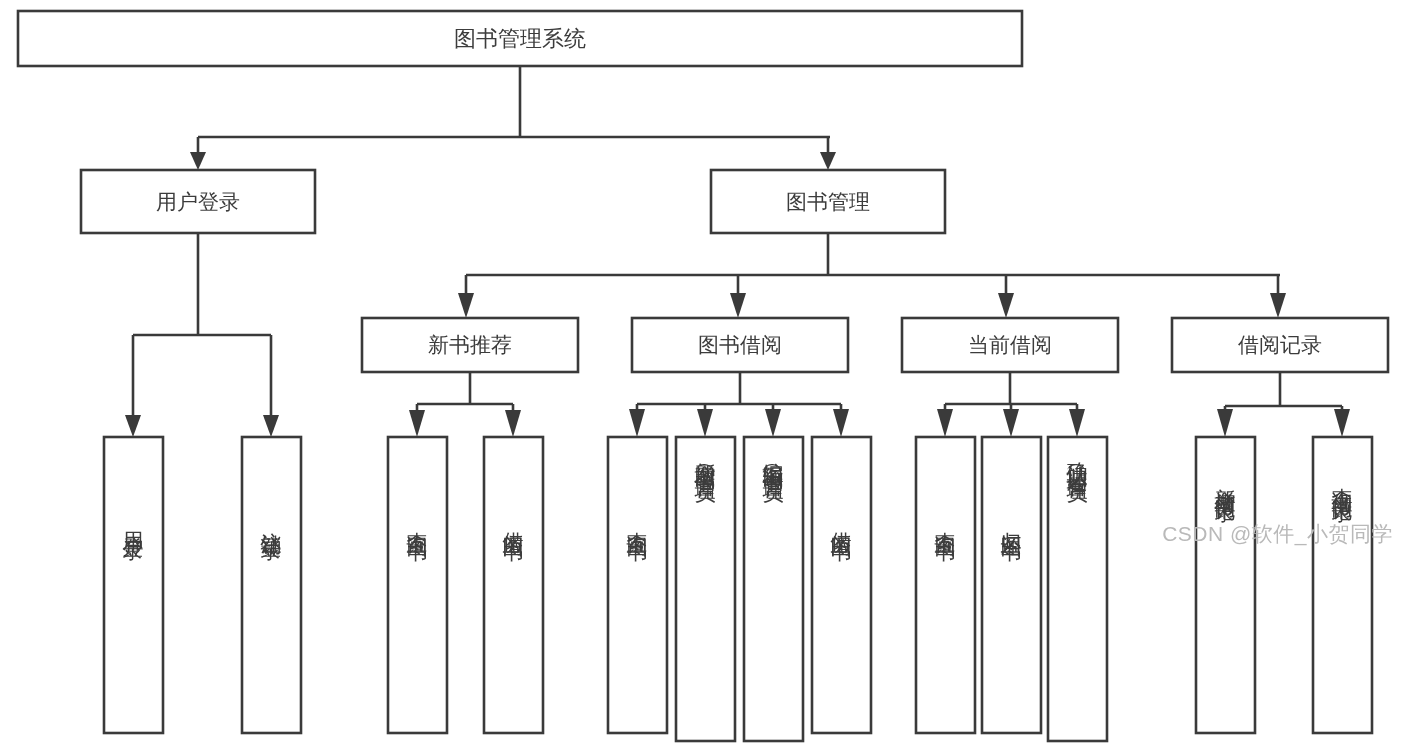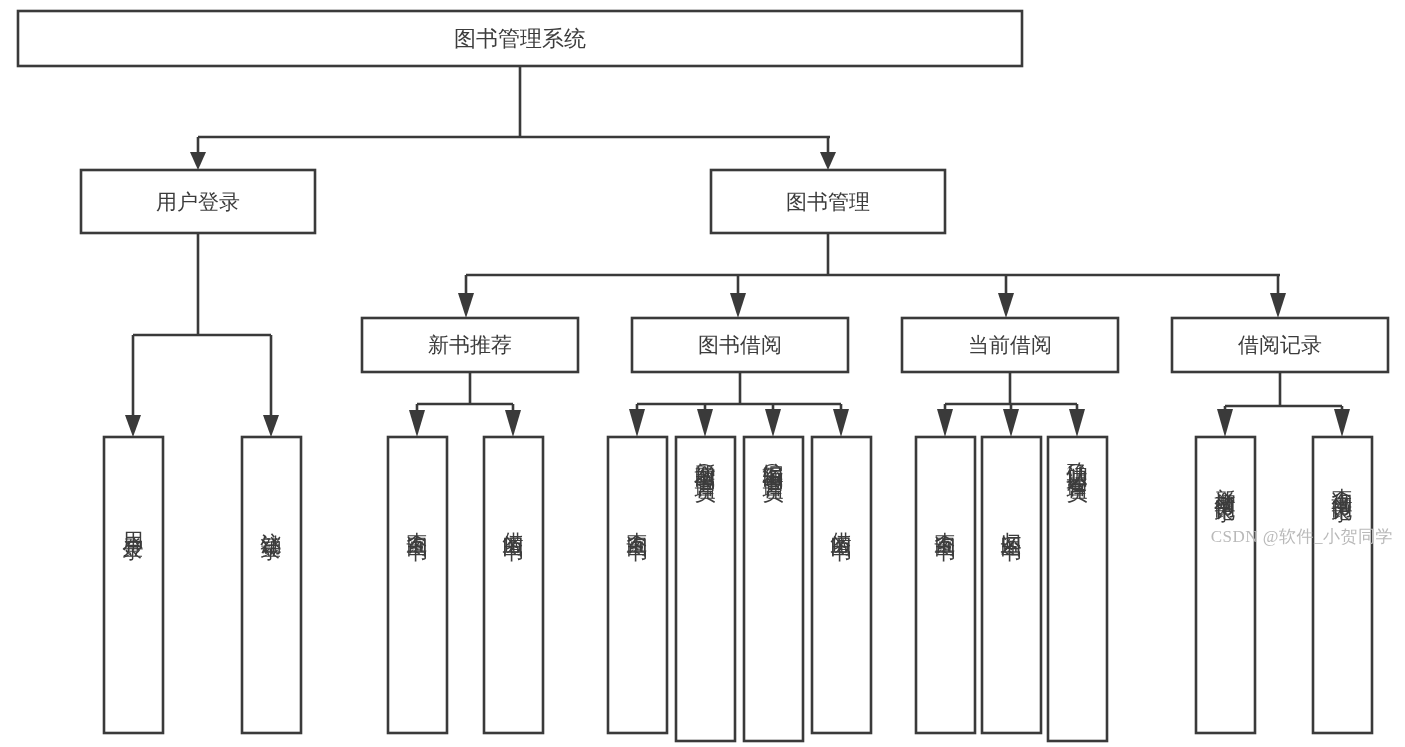--- a/index.html
+++ b/index.html
@@ -72,22 +72,22 @@
     line-height: 1;
     letter-spacing: 3px;
     color: #3c3c3c;
     white-space: nowrap;
     text-align: center;
   }
   .watermark {
     position: absolute;
     right: 12px;
     bottom: 6px;
-    font-family: Liberation Serif, serif;
-    font-size: 17px;
+    font-family: Liberation Sans, sans-serif;
+    font-size: 21px;
     color: #b9b9b9;
     white-space: nowrap;
     letter-spacing: 0.5px;
   }
 </style>
 </head>
 <body>
 
 <div id="diagram-root">
 

